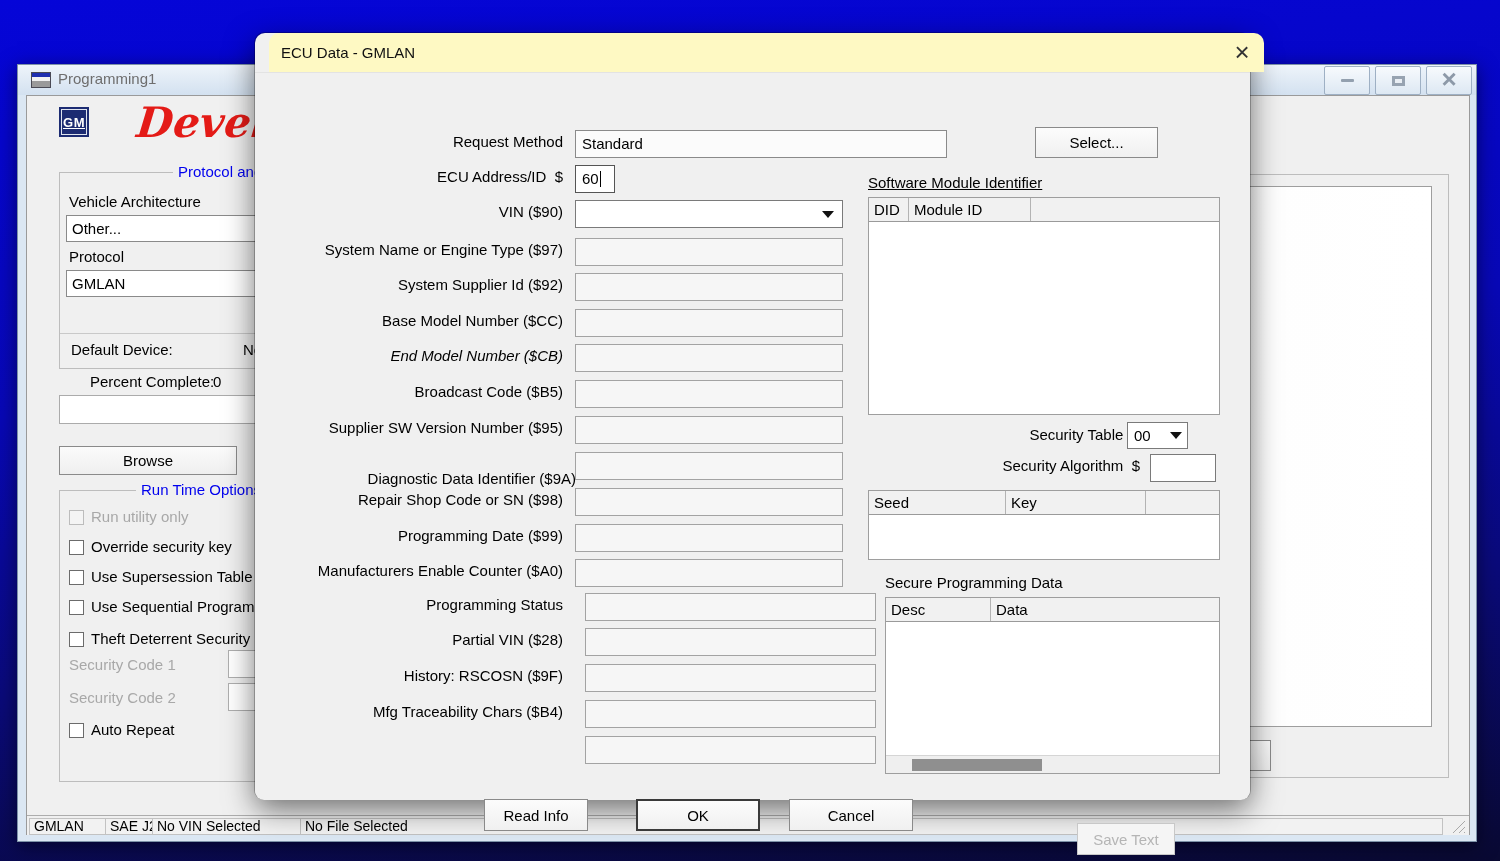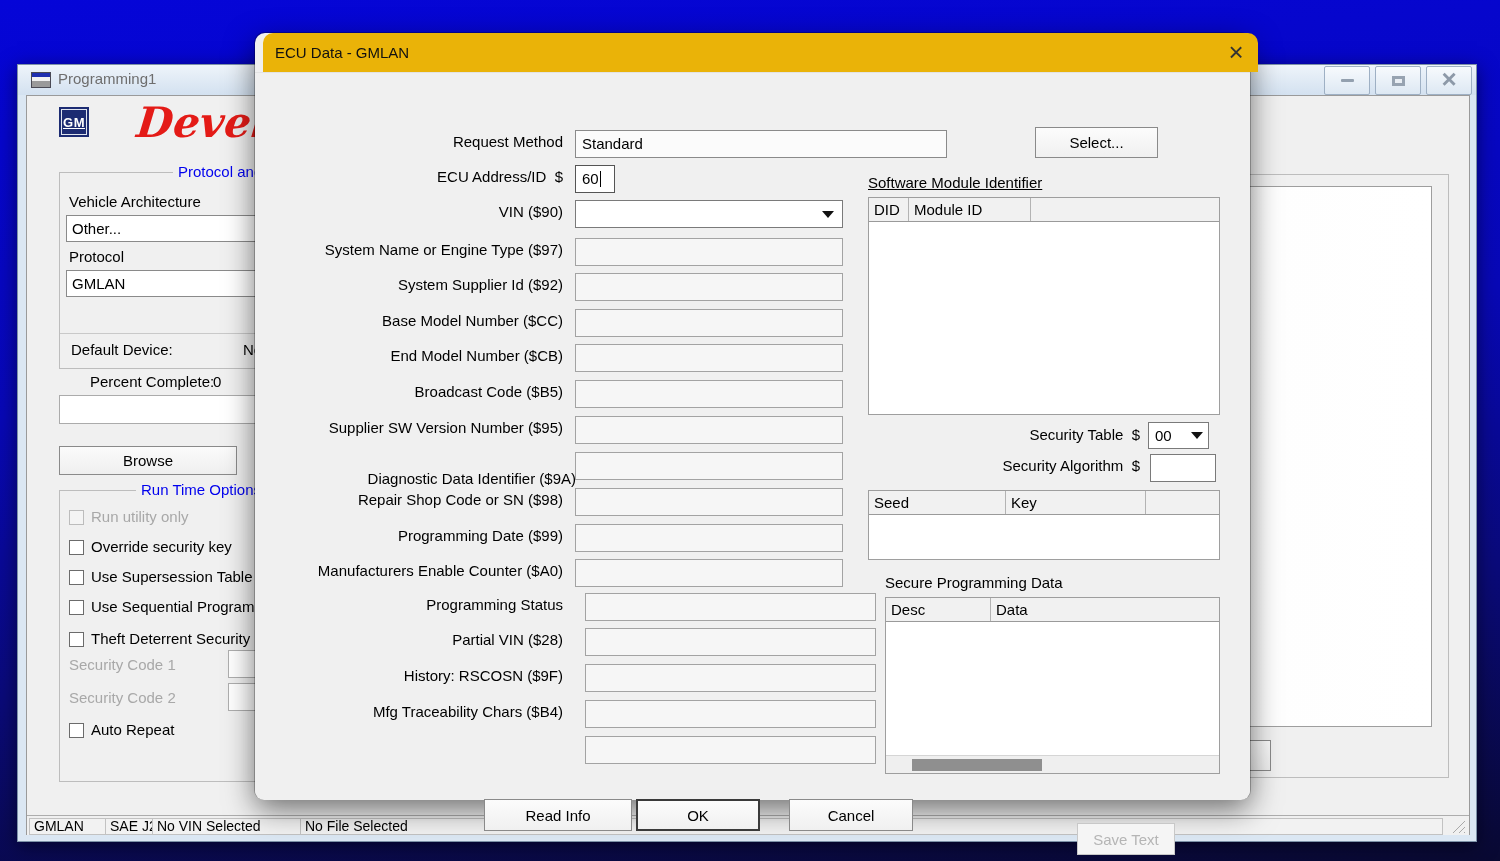--- a/index.html
+++ b/index.html
@@ -49,21 +49,21 @@
   
   .statusbar{position:absolute;left:0;top:719px;width:1442px;height:19px;background:#f0f0f0;border-top:1px solid #adadad;}
   .spanel{position:absolute;top:2px;height:15px;background:#f2f2f2;border:1px solid #c2c2c2;
     line-height:15px;padding-left:4px;overflow:hidden;white-space:nowrap;font-size:14px;}
   .grip{position:absolute;right:4px;top:3px;width:14px;height:14px;
     background:repeating-linear-gradient(135deg,transparent 0 3px,#a9a9a9 3px 4px);
     clip-path:polygon(100% 0,100% 100%,0 100%);}
   
   .dialog{position:absolute;left:255px;top:33px;width:995px;height:766px;background:#f0f0f0;
     border-radius:10px 10px 9px 9px;box-shadow:0 10px 30px rgba(0,0,0,.55),0 0 0 1px rgba(0,0,0,.25);}
-  .dtitle{position:absolute;left:8px;top:0;width:100%;height:39px;background:#eab308;border-radius:10px 10px 0 0;}
+  .dtitle{position:absolute;left:14px;top:0;width:100%;height:39px;background:#fef9c3;border-radius:10px 10px 0 0;}
   .dtitle-text{position:absolute;left:12px;top:0;line-height:39px;font-size:15px;color:#111;}
   .dclose{position:absolute;left:958px;top:2px;width:30px;height:34px;text-align:center;
     font-size:26px;line-height:34px;color:#333;font-weight:400;}
   .dbody{position:absolute;left:0;top:39px;width:100%;height:727px;border-top:1px solid #e3e3e3;
     background:#f0f0f0;border-radius:0 0 9px 9px;}
   .dlabel{position:absolute;left:0;width:308px;text-align:right;white-space:nowrap;height:20px;}
   .dfield{position:absolute;left:320px;width:260px;height:26px;background:#f6f6f6;border:1px solid #a3a3a3;
     line-height:26px;padding-left:6px;box-sizing:content-box;overflow:hidden;}
   .dfield.wide{left:330px;width:283px;}
   .dfield.ro{background:#fbfbfb;border-color:#8a8a8a;width:364px;}
@@ -183,21 +183,21 @@
       <span class="dclose">×</span>
     </div>
     <div class="dbody">
 
       <div class="dlabel" style="top:60px;">Request Method</div>
       <div class="dlabel" style="top:95px;">ECU Address/ID&nbsp; $</div>
       <div class="dlabel" style="top:130px;">VIN ($90)</div>
       <div class="dlabel" style="top:168px;">System Name or Engine Type ($97)</div>
       <div class="dlabel" style="top:203px;">System Supplier Id ($92)</div>
       <div class="dlabel" style="top:239px;">Base Model Number ($CC)</div>
-      <div class="dlabel" style="top:274px;">End Model Number ($CB)</div>
+      <div class="dlabel" style="top:274px;font-style:italic;">End Model Number ($CB)</div>
       <div class="dlabel" style="top:310px;">Broadcast Code ($B5)</div>
       <div class="dlabel" style="top:346px;">Supplier SW Version Number ($95)</div>
       <div class="dlabel" style="top:397px;margin-left:13px;">Diagnostic Data Identifier ($9A)</div>
       <div class="dlabel" style="top:418px;">Repair Shop Code or SN ($98)</div>
       <div class="dlabel" style="top:454px;">Programming Date ($99)</div>
       <div class="dlabel" style="top:489px;">Manufacturers Enable Counter ($A0)</div>
       <div class="dlabel" style="top:523px;">Programming Status</div>
       <div class="dlabel" style="top:558px;">Partial VIN ($28)</div>
       <div class="dlabel" style="top:594px;">History: RSCOSN ($9F)</div>
       <div class="dlabel" style="top:630px;">Mfg Traceability Chars ($B4)</div>
@@ -226,21 +226,21 @@
       <div class="rlabel" style="left:613px;top:101px;text-decoration:underline;">Software Module Identifier</div>
       <div class="tbl" style="left:613px;top:124px;width:350px;height:216px;">
         <div class="thead">
           <span class="th" style="width:40px;">DID</span>
           <span class="th" style="width:122px;">Module ID</span>
         </div>
         <div class="tbody"></div>
       </div>
 
       <div class="dlabel" style="left:613px;top:353px;width:272px;">Security Table&nbsp; $</div>
-      <div class="dfield combo" style="left:893px;top:349px;width:53px;height:25px;"><span>00</span><span class="arr" style="right:5px;top:9px;"></span></div>
+      <div class="dfield combo" style="left:872px;top:349px;width:53px;height:25px;"><span>00</span><span class="arr" style="right:5px;top:9px;"></span></div>
 
       <div class="dlabel" style="left:613px;top:384px;width:272px;">Security Algorithm&nbsp; $</div>
       <div class="dfield" style="left:895px;top:381px;width:58px;background:#fff;border-color:#7a7a7a;"></div>
 
       <div class="tbl" style="left:613px;top:417px;width:350px;height:68px;">
         <div class="thead">
           <span class="th" style="width:137px;">Seed</span>
           <span class="th" style="width:140px;">Key</span>
         </div>
         <div class="tbody"></div>
@@ -251,20 +251,20 @@
         <div class="thead">
           <span class="th" style="width:105px;">Desc</span>
           <span class="th" style="width:150px;border-right:none;">Data</span>
         </div>
         <div class="tbody" style="bottom:18px;"></div>
         <div class="hscroll">
           <div class="hthumb"></div>
         </div>
       </div>
 
-      <button class="dbtn" style="left:229px;width:148px;">Read Info</button>
+      <button class="dbtn" style="left:229px;width:104px;">Read Info</button>
       <button class="dbtn default" style="left:381px;width:124px;">OK</button>
       <button class="dbtn" style="left:534px;width:124px;">Cancel</button>
       <button class="dbtn disabled" style="left:822px;width:98px;margin-top:24px;">Save Text</button>
     </div>
   </div>
 
 </div>
 
 </body></html>

